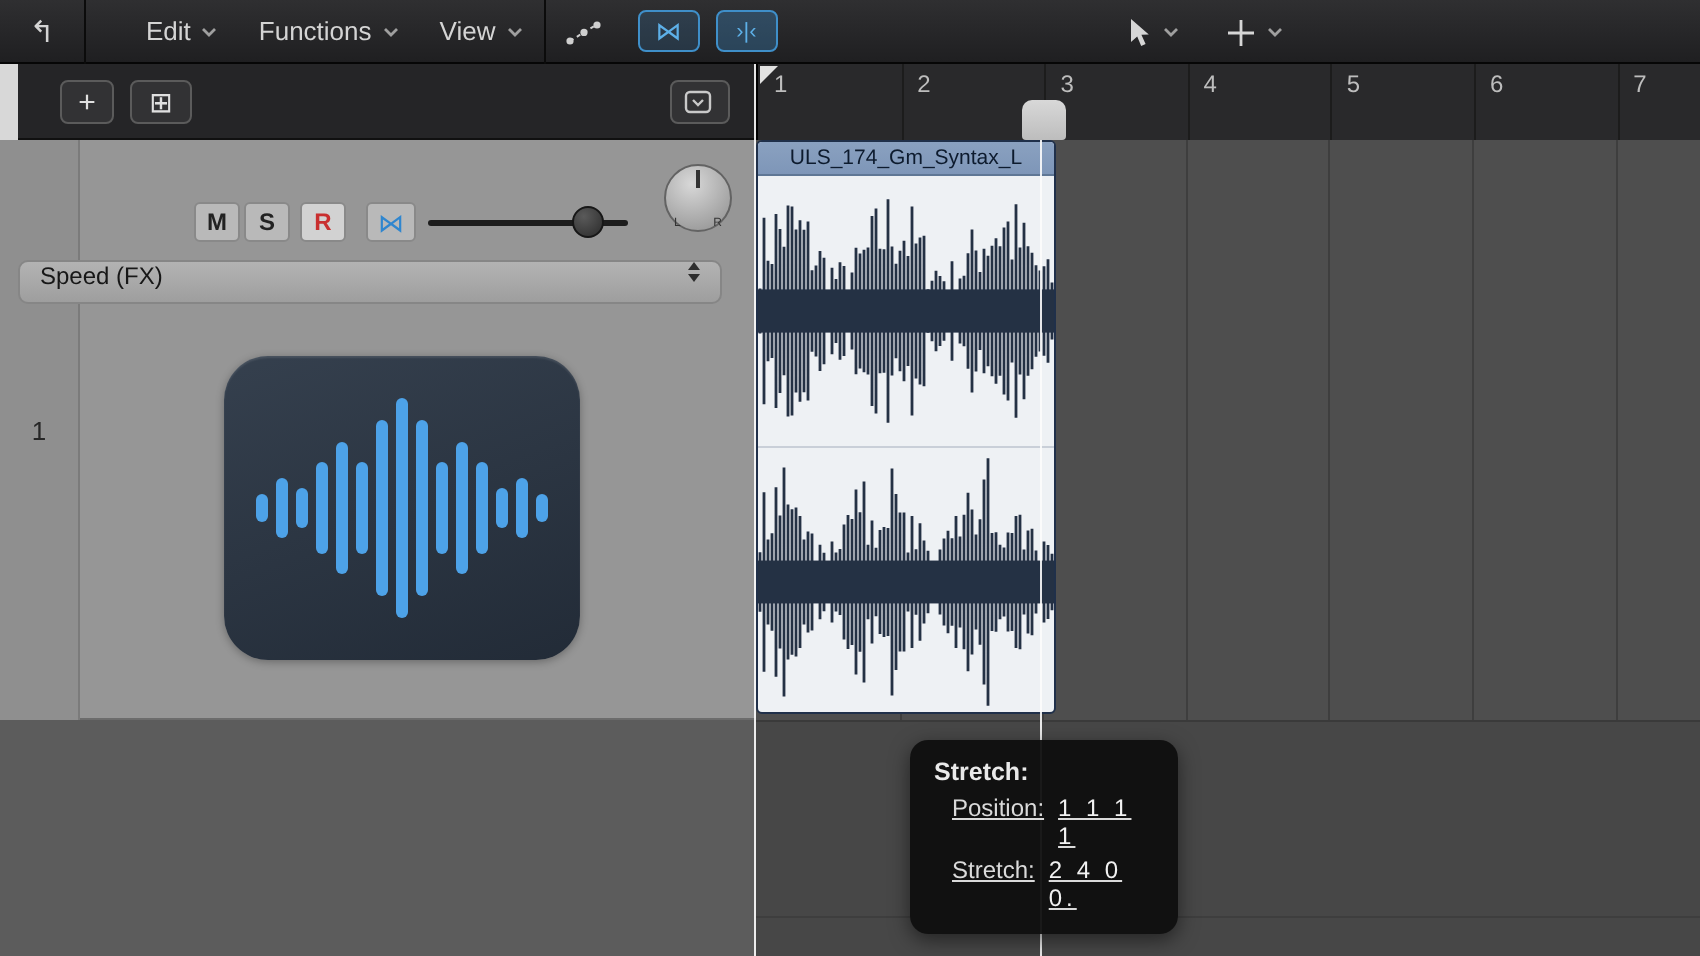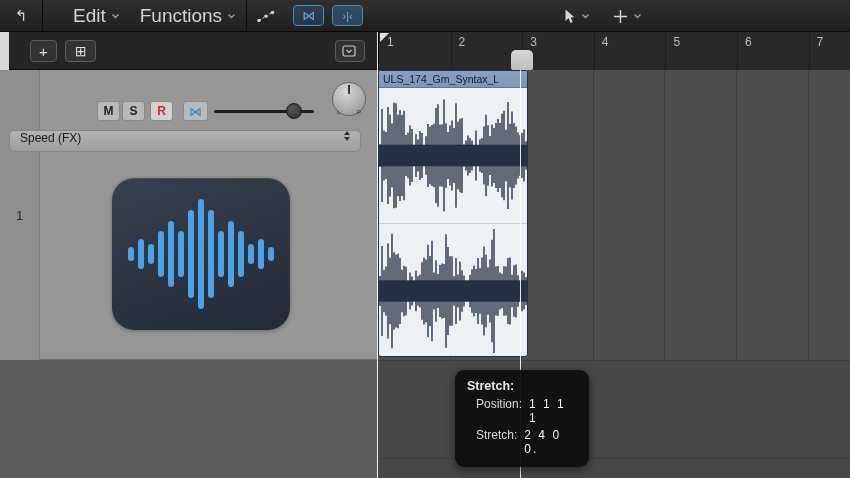--- a/index.html
+++ b/index.html
@@ -12,21 +12,21 @@
   }
 
   
   .toolbar {
     position:absolute; left:0; top:0; width:850px; height:32px;
     background:linear-gradient(#2f2f31,#1f1f21);
     border-bottom:1px solid #060606;
     display:flex; align-items:center;
   }
   .tb-btn { height:32px; display:flex; align-items:center; gap:5px;
-            color:#d4d4d4; font-size:19px; padding:0 10px; }
+            color:#d4d4d4; font-size:13px; padding:0 10px; }
   .back { width:42px; justify-content:center; font-size:15px; }
   .tb-sep { width:1px; height:32px; background:#0b0b0b; flex:none; }
   .first-menu { margin-left:20px; }
   .chev path { stroke:#9f9f9f; stroke-width:1.4; fill:none; }
   .icon-btn { padding:0 9px; }
   .mode-btn {
     width:31px; height:21px; margin-left:8px; border-radius:4px;
     border:1px solid #3f8fc9; background:rgba(64,150,215,0.18);
     color:#5db0e8; font-size:13px; display:flex; align-items:center; justify-content:center;
   }
@@ -110,21 +110,21 @@
   .lane svg path { fill:none; }
 
   
   .guide { position:absolute; width:1px; background:rgba(252,252,252,0.9); z-index:5; }
   .guide-start { left:377px; top:32px; height:446px; }
   .guide-playhead { left:520px; top:66px; height:412px; }
   .stretch-tip { position:absolute; left:455px; top:370px; width:134px; z-index:10;
                  background:rgba(15,15,15,0.95); border-radius:9px; padding:9px 12px 11px;
                  color:#e9e9e9; box-shadow:0 3px 10px rgba(0,0,0,0.5); }
   .tt-title { font-size:12.5px; font-weight:bold; margin-bottom:4px; }
-  .tt-row { font-size:12px; color:#dadada; padding-left:9px; margin-top:3px; display:flex; gap:7px; }
+  .tt-row { font-size:12px; color:#dadada; padding-left:9px; margin-top:3px; display:flex; gap:7px;text-decoration:underline; }
   .tt-val { letter-spacing:2px; color:#f2f2f2; }
 </style>
 </head>
 <body>
 
 <div id="canvas">
 
   <div class="toolbar">
     <button class="tb-btn back">
       <span>↰</span>
@@ -132,20 +132,26 @@
     <div class="tb-sep"></div>
 
     <button class="tb-btn first-menu">
       <span>Edit</span>
       <svg class="chev" width="9" height="6" viewBox="0 0 9 6">
           <path d="M1.5 1.5 L4.5 4.5 L7.5 1.5"></path>
         </svg>
     </button>
     <button class="tb-btn">
       <span>Functions</span>
+      <svg class="chev" width="9" height="6" viewBox="0 0 9 6">
+          <path d="M1.5 1.5 L4.5 4.5 L7.5 1.5"></path>
+        </svg>
+    </button>
+    <button class="tb-btn">
+      <span>View</span>
       <svg class="chev" width="9" height="6" viewBox="0 0 9 6">
           <path d="M1.5 1.5 L4.5 4.5 L7.5 1.5"></path>
         </svg>
     </button>
 
     <div class="tb-sep"></div>
 
     <button class="tb-btn icon-btn">
       <svg width="20" height="14" viewBox="0 0 20 14">
         <path d="M3 11.5 L16 3.5" stroke="#cfcfcf" stroke-width="1" stroke-dasharray="2 2" fill="none"></path>
@@ -267,21 +273,21 @@
         <div class="vgrid" style="left: 143px;"></div>
         <div class="vgrid" style="left: 215px;"></div>
         <div class="vgrid" style="left: 286px;"></div>
         <div class="vgrid" style="left: 358px;"></div>
         <div class="vgrid" style="left: 430px;"></div>
       </div>
     <div class="lane-bottom"></div>
     <div class="hline2"></div>
 
     <div class="region">
-      <div class="region-header" style="background: linear-gradient(rgb(138, 161, 192), rgb(126, 150, 184));">ULS_174_Gm_Syntax_L</div>
+      <div class="region-header" style="background: linear-gradient(rgb(138, 161, 192), rgb(126, 150, 184)); text-align: center;">ULS_174_Gm_Syntax_L</div>
       <div class="lane"><svg width="148" height="135">
             <path d="M1 56.3V78.7M3 20.9V114.1M5 42.4V92.6M7 44.0V91.0M9 19.0V116.0M11 26.5V108.5M13 35.4V99.6M15 14.8V120.2M17 15.3V119.7M19 26.7V108.3M21 22.1V112.9M23 26.9V108.1M25 22.8V112.2M27 47.1V87.9M29 44.8V90.2M31 37.5V97.5M33 40.9V94.1M35 58.5V76.5M37 45.9V89.1M39 51.5V83.5M41 43.1V91.9M43 45.0V90.0M45 58.0V77.0M47 48.3V86.7M49 35.9V99.1M51 38.8V96.2M53 36.9V98.1M55 35.8V99.2M57 20.0V115.0M59 16.3V118.7M61 36.4V98.6M63 36.6V98.4M65 11.6V123.4M67 35.2V99.8M69 43.9V91.1M71 37.4V97.6M73 32.4V102.6M75 40.0V95.0M77 15.3V119.7M79 33.8V101.2M81 30.8V104.2M83 29.9V105.1M85 56.6V78.4M87 52.4V82.6M89 47.4V87.6M91 50.0V85.0M93 52.6V82.4M95 57.3V77.7M97 42.6V92.4M99 59.2V75.8M101 51.2V83.8M103 49.9V85.1M105 38.6V96.4M107 26.8V108.2M109 37.2V97.8M111 48.0V87.0M113 36.4V98.6M115 39.9V95.1M117 34.9V100.1M119 31.1V103.9M121 35.1V99.9M123 25.7V109.3M125 22.7V112.3M127 41.7V93.3M129 14.1V120.9M131 35.7V99.3M133 23.4V111.6M135 35.1V99.9M137 38.4V96.6M139 44.6V90.4M141 47.3V87.7M143 45.1V89.9M145 41.6V93.4M147 53.2V81.8" stroke="#243144" stroke-width="1.4"></path>
             <rect x="0" y="56.7" width="148" height="21.6" fill="#243144"></rect>
           </svg></div>
       <div class="lane"><svg width="148" height="134">
             <path d="M1 52.1V81.9M3 22.1V111.9M5 45.7V88.3M7 42.6V91.4M9 19.6V114.4M11 33.7V100.3M13 9.7V124.3M15 28.3V105.7M17 30.6V103.4M19 29.7V104.3M21 34.0V100.0M23 45.7V88.3M25 41.8V92.2M27 42.7V91.3M29 58.3V75.7M31 48.4V85.6M33 52.4V81.6M35 57.5V76.5M37 46.7V87.3M39 52.3V81.7M41 50.5V83.5M43 38.2V95.8M45 33.5V100.5M47 35.5V98.5M49 20.7V113.3M51 32.1V101.9M53 16.7V117.3M55 48.4V85.6M57 36.3V97.7M59 49.9V84.1M61 41.0V93.0M63 39.5V94.5M65 40.0V94.0M67 10.2V123.8M69 23.0V111.0M71 32.3V101.7M73 32.2V101.8M75 52.3V81.7M77 34.0V100.0M79 50.6V83.4M81 37.6V96.4M83 46.3V87.7M85 51.4V82.6M87 59.3V74.7M89 59.9V74.1M91 50.7V83.3M93 45.3V88.7M95 41.4V92.6M97 45.1V88.9M99 34.0V100.0M101 44.2V89.8M103 33.4V100.6M105 22.4V111.6M107 30.7V103.3M109 43.2V90.8M111 35.6V98.4M113 15.8V118.2M115 5.1V128.9M117 42.5V91.5M119 42.1V91.9M121 48.4V85.6M123 49.7V84.3M125 42.2V91.8M127 42.5V91.5M129 34.0V100.0M131 33.4V100.6M133 50.7V83.3M135 41.3V92.7M137 40.4V93.6M139 51.2V82.8M141 60.3V73.7M143 46.8V87.2M145 48.5V85.5M147 52.9V81.1" stroke="#243144" stroke-width="1.4"></path>
             <rect x="0" y="56.28" width="148" height="21.44" fill="#243144"></rect>
           </svg></div>
     </div>
   </div>

